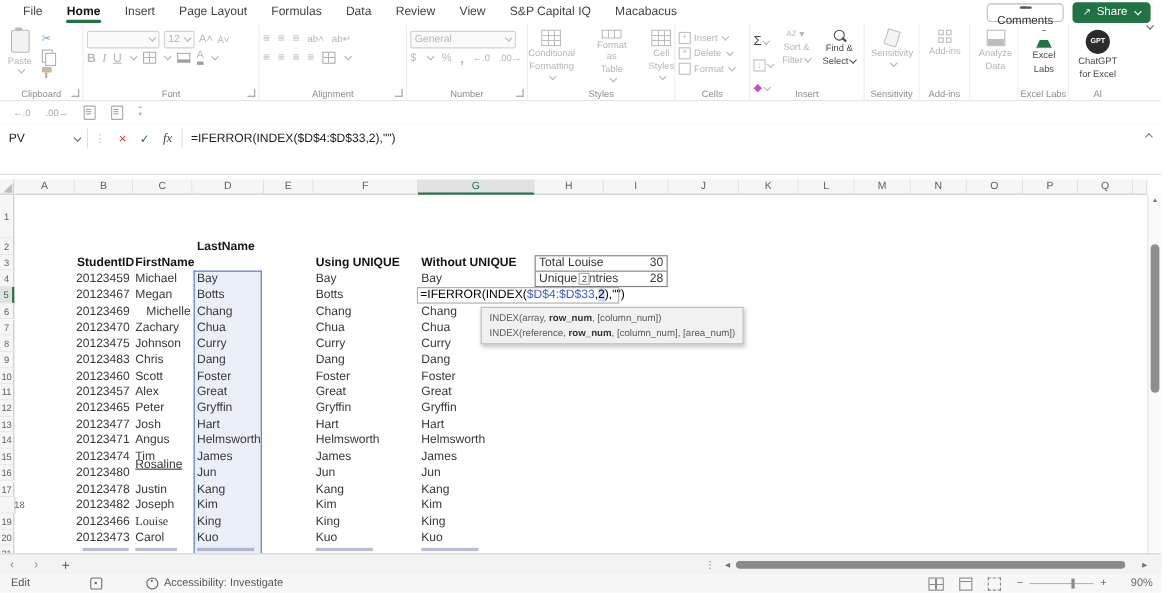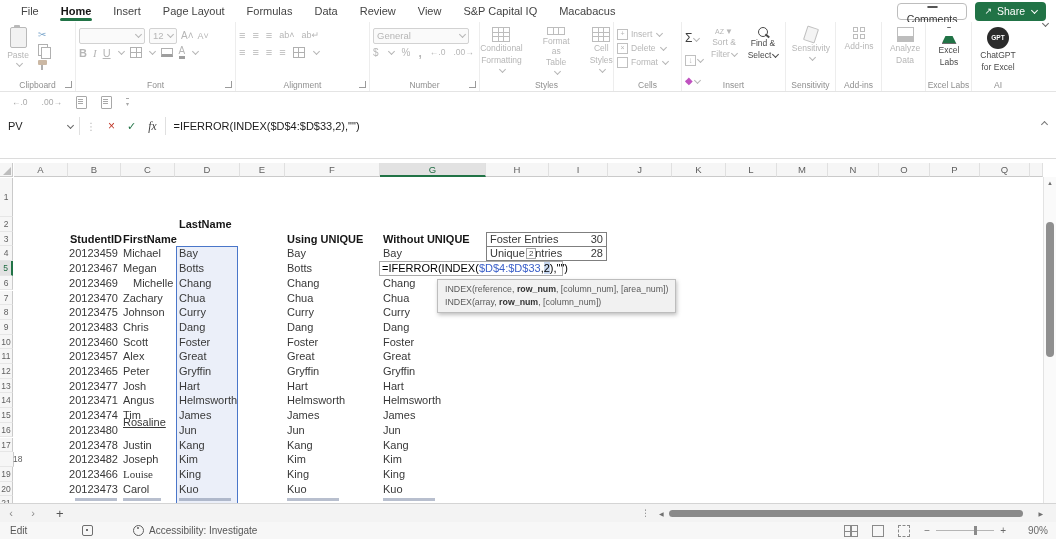--- a/index.html
+++ b/index.html
@@ -544,36 +544,36 @@
         <div class="cell" style="left: 123px; top: 318.6px;">Carol</div>
         <div class="cell" style="left: 179px; top: 318.6px;">Kuo</div>
         <div class="cell" style="left: 287px; top: 318.6px;">Kuo</div>
         <div class="cell" style="left: 383px; top: 318.6px;">Kuo</div>
       </div>
     <div id="corner"></div>
 
 
     <div id="stats-box">
       <div class="srow">
-        <span>Foster Entries</span>
+        <span>Total Louise</span>
           <span class="sval">30</span>
       </div>
       <div class="srow">
         <span>Unique Entries</span>
           <span class="sval">28</span>
       </div>
     </div>
 
     <div id="arg-badge">2</div>
 
     <div id="edit-cell"><span>=IFERROR(INDEX(</span><span class="ref">$D$4:$D$33</span><span>,</span><span class="selarg">2</span><span>),"")</span></div>
 
     <div id="fn-tooltip">
+      <div><span>INDEX(array, </span><b>row_num</b><span>, [column_num])</span></div>
       <div><span>INDEX(reference, </span><b>row_num</b><span>, [column_num], [area_num])</span></div>
-      <div><span>INDEX(array, </span><b>row_num</b><span>, [column_num])</span></div>
     </div>
 
     <div class="sliver" style="left:75px;width:42px"></div>
     <div class="sliver" style="left:123px;width:38px"></div>
     <div class="sliver" style="left:179px;width:52px"></div>
     <div class="sliver" style="left:287px;width:52px"></div>
     <div class="sliver" style="left:383px;width:52px"></div>
 
     <div id="vscroll">
       <div class="up">▲</div>

